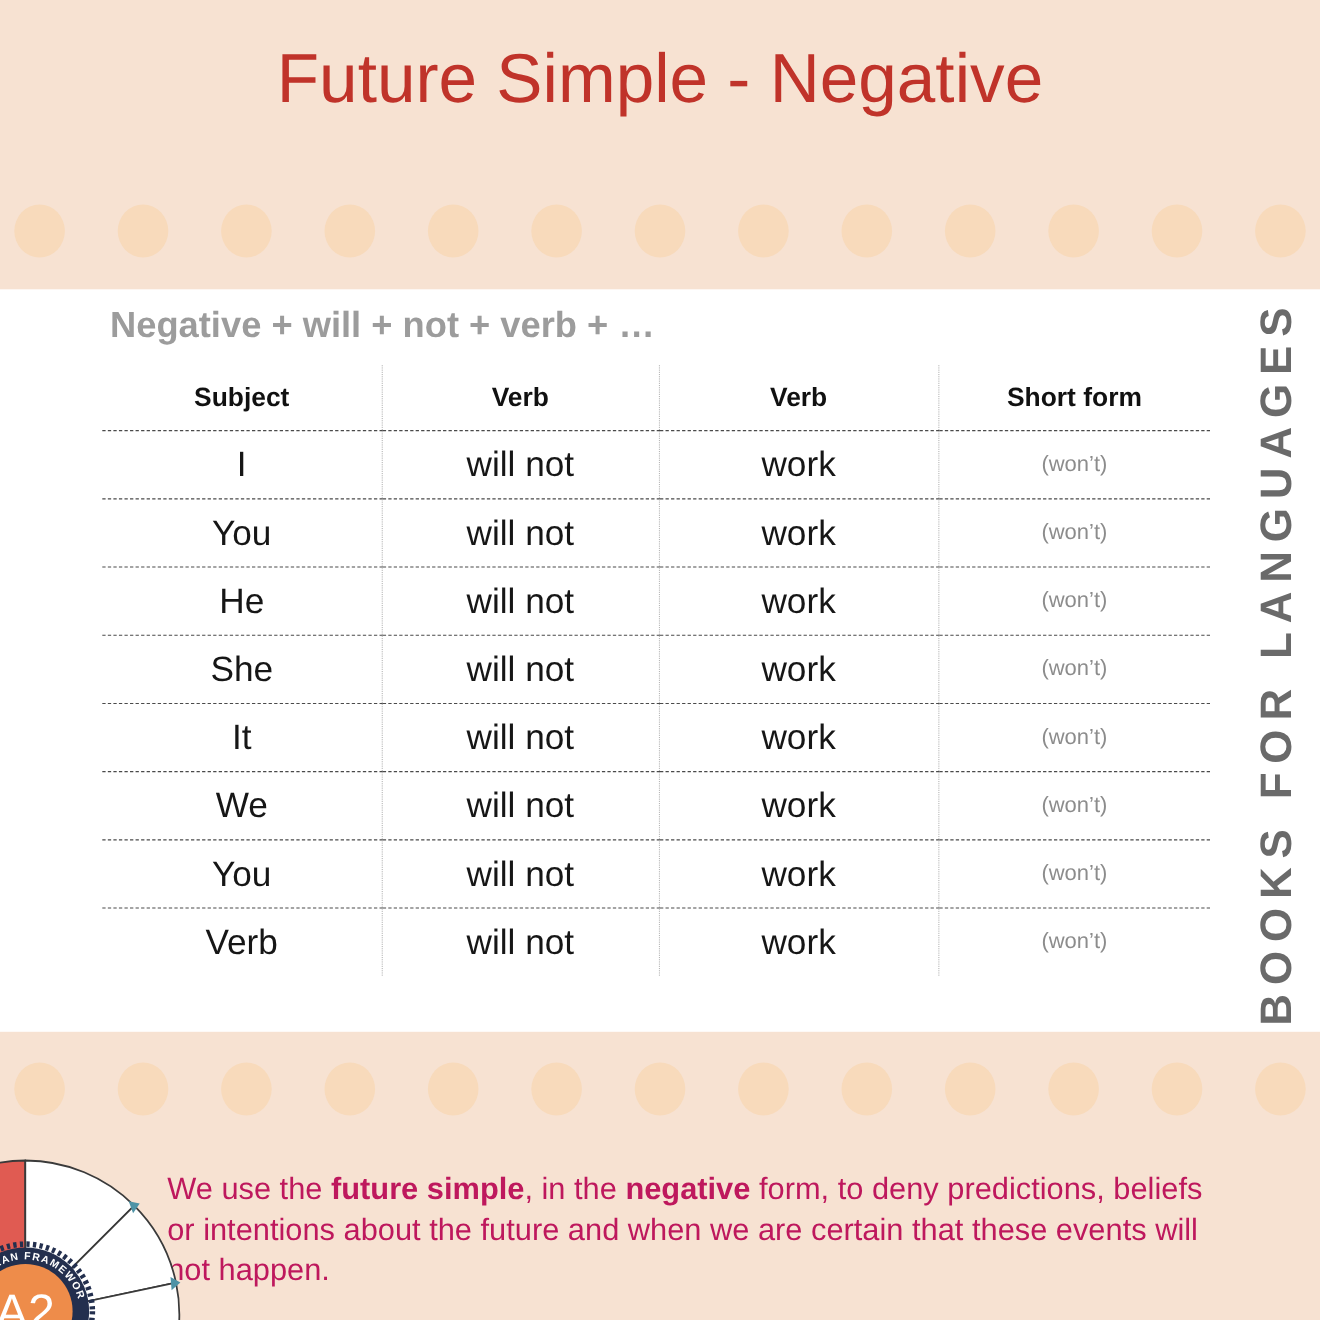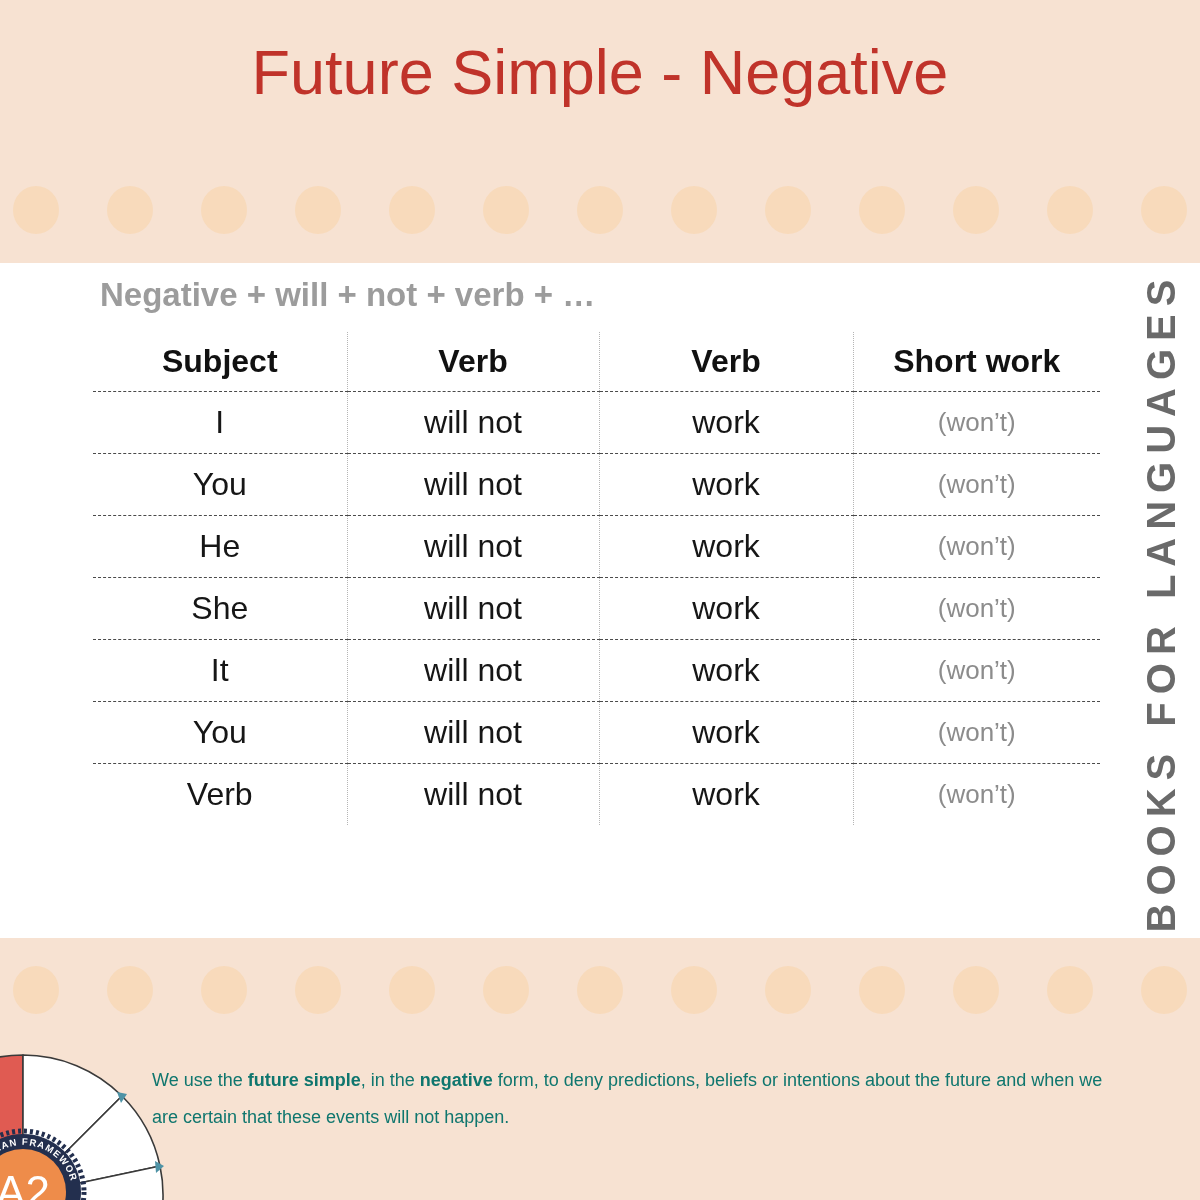--- a/index.html
+++ b/index.html
@@ -22,33 +22,33 @@
   
   .formula{position:absolute;top:276px;left:100px;font-size:33px;font-weight:bold;color:#9c9c9c;}
 
   
   table.conj{position:absolute;top:332px;left:93px;width:1007px;border-collapse:collapse;
              table-layout:fixed;}
   table.conj col:nth-child(1){width:254px;}
   table.conj col:nth-child(2){width:252px;}
   table.conj col:nth-child(3){width:254px;}
   table.conj col:nth-child(4){width:247px;}
-  table.conj th{height:57px;font-size:32px;font-weight:bold;color:#111;text-align:center;vertical-align:middle;}
+  table.conj th{height:57px;font-size:24px;font-weight:bold;color:#111;text-align:center;vertical-align:middle;}
   table.conj td{height:59px;font-size:32px;font-weight:400;color:#161616;text-align:center;vertical-align:middle;}
   table.conj th+th, table.conj td+td{border-left:1.5px dotted #b5b5b5;}
   table.conj tbody tr td{border-top:1px dashed #4a4a4a;}
-  table.conj td.short{font-size:26px;color:#8c8c8c;}
+  table.conj td.short{font-size:20px;color:#8c8c8c;}
 
   
   .brand-vertical{position:absolute;top:602px;left:1161px;transform:translate(-50%,-50%) rotate(-90deg);
                   white-space:nowrap;font-size:40px;font-weight:bold;letter-spacing:8px;color:#6a6a6a;}
 
   
   .footer-text{position:absolute;top:1062px;left:152px;width:960px;
-               font-size:18px;line-height:37px;color:#0f766e;}
+               font-size:28px;line-height:37px;color:#be185d;}
   .footer-text .b{font-weight:bold;}
 
   
   .badge-svg{position:absolute;left:0;top:1040px;}
 </style>
 </head>
 <body>
 
 <div id="page">
 
@@ -77,21 +77,21 @@
         <col>
         <col>
         <col>
         <col>
       </colgroup>
     <thead>
       <tr>
         <th>Subject</th>
         <th>Verb</th>
         <th>Verb</th>
-        <th>Short work</th>
+        <th>Short form</th>
       </tr>
     </thead>
     <tbody id="conj-body">
         <tr>
           <td>I</td>
           <td>will not</td>
           <td>work</td>
           <td class="short">(won’t)</td>
         </tr>
         <tr>
@@ -107,20 +107,26 @@
           <td class="short">(won’t)</td>
         </tr>
         <tr>
           <td>She</td>
           <td>will not</td>
           <td>work</td>
           <td class="short">(won’t)</td>
         </tr>
         <tr>
           <td>It</td>
+          <td>will not</td>
+          <td>work</td>
+          <td class="short">(won’t)</td>
+        </tr>
+        <tr>
+          <td>We</td>
           <td>will not</td>
           <td>work</td>
           <td class="short">(won’t)</td>
         </tr>
         <tr>
           <td>You</td>
           <td>will not</td>
           <td>work</td>
           <td class="short">(won’t)</td>
         </tr>

